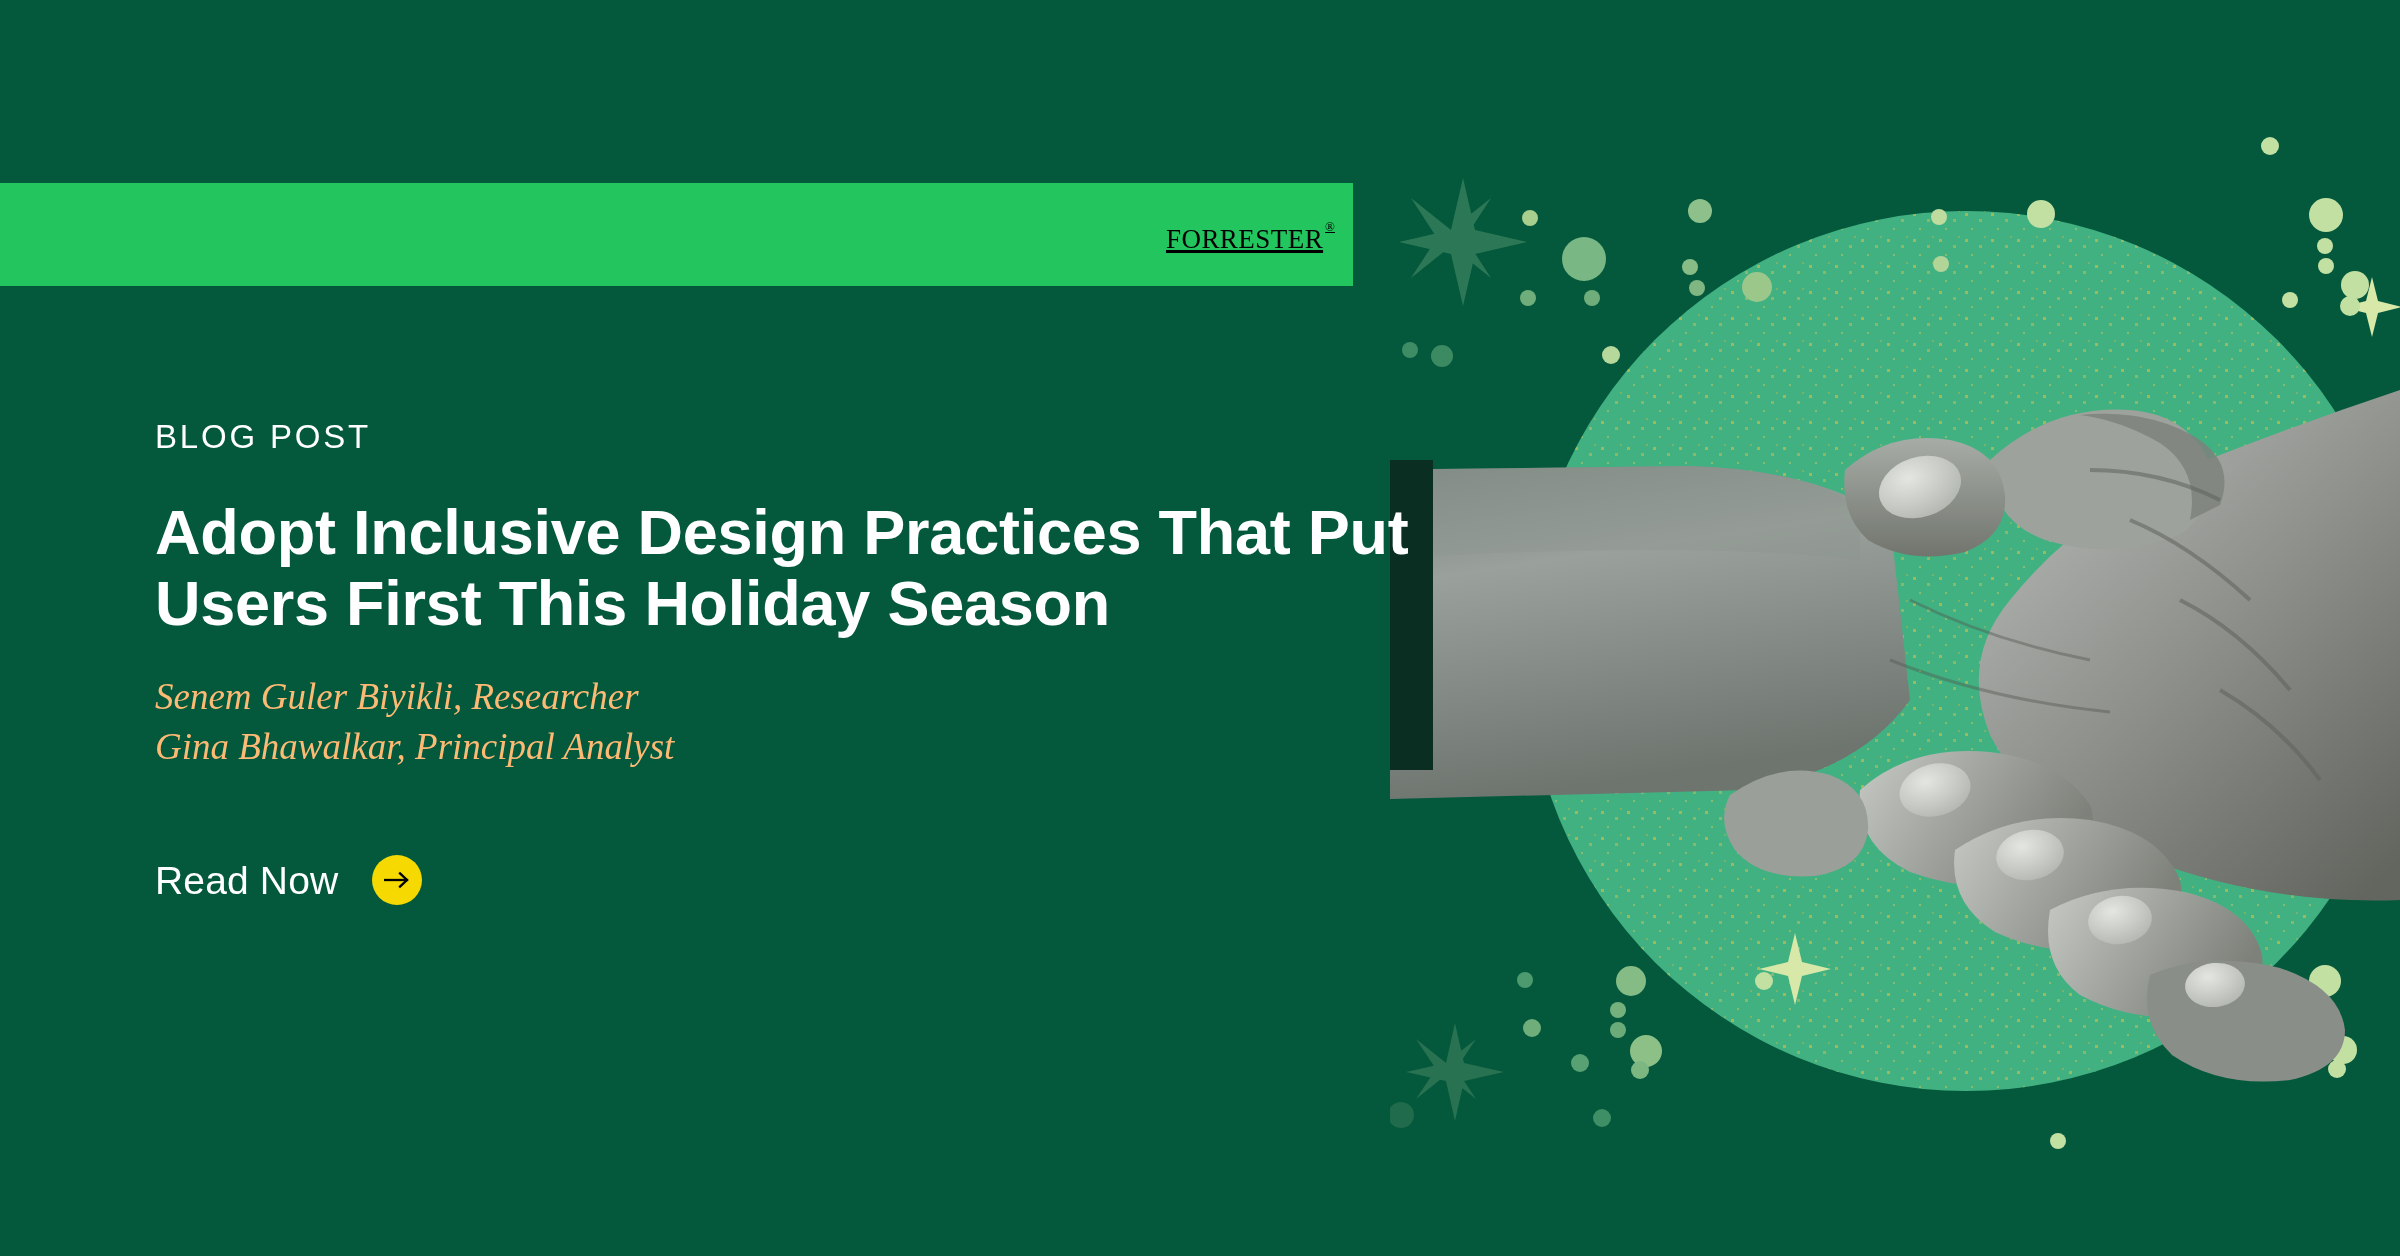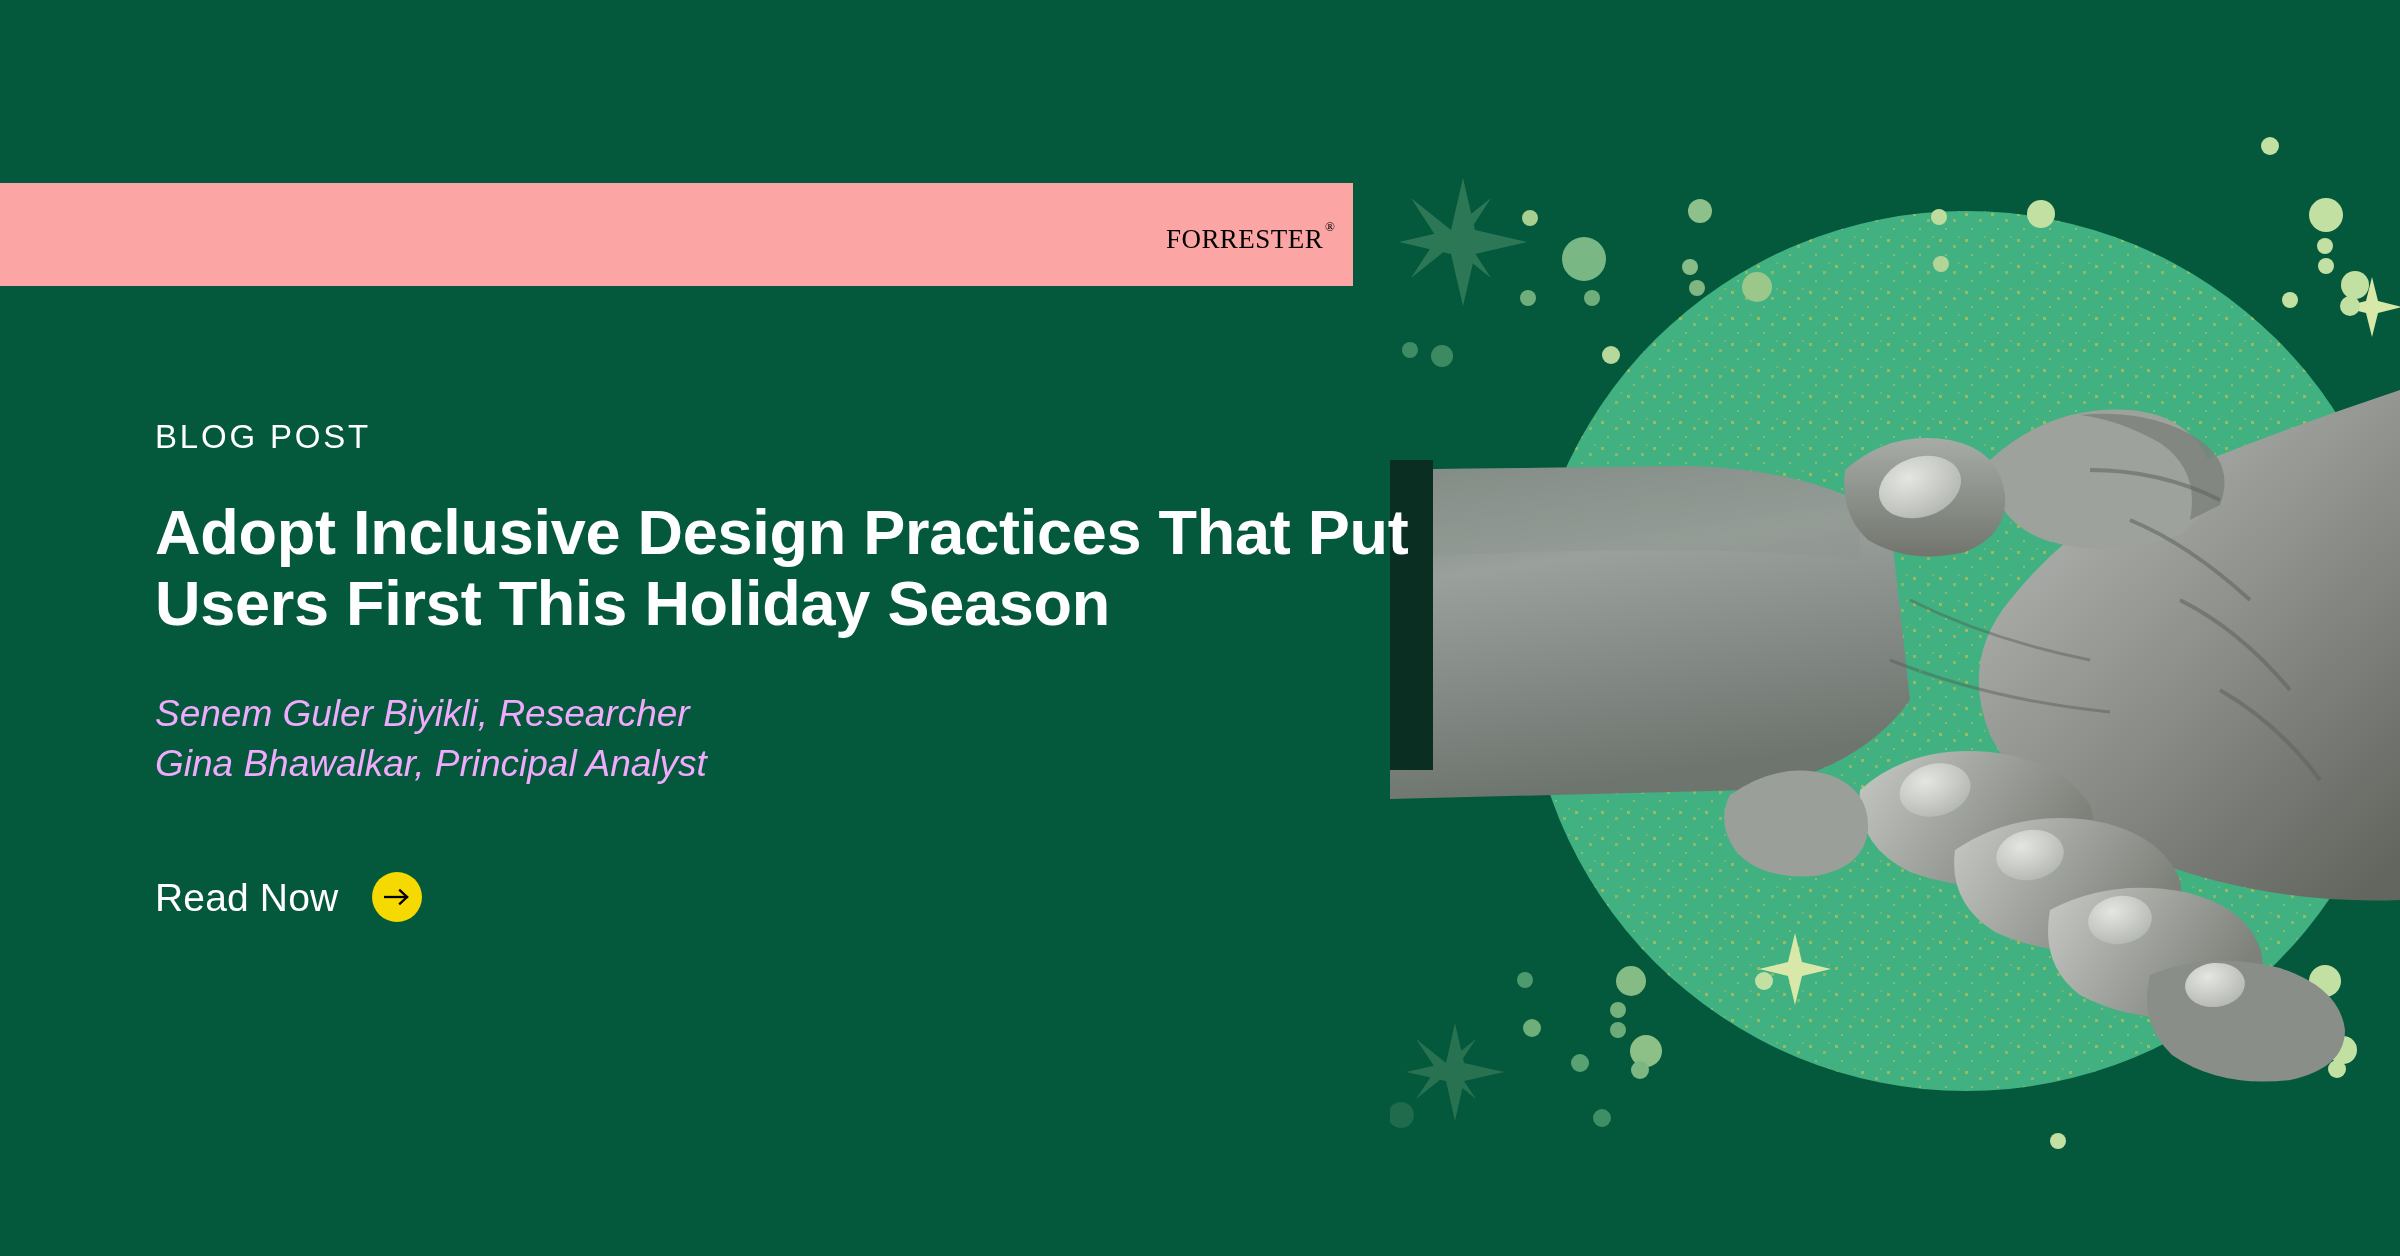--- a/index.html
+++ b/index.html
@@ -26,24 +26,25 @@
     overflow:hidden;
     pointer-events:none;
   }
   #art svg { display:block; width:1010px; height:1256px; }
 
   
   #logo-bar {
     position:absolute;
     left:0; top:183px;
     width:1353px; height:103px;
-    background:#fca5a5;
+    background:#22c55e;
     display:flex;
     align-items:center;
     justify-content:flex-end;
+    text-decoration:underline;
   }
   #logo-wrap {
     display:flex;
     align-items:flex-start;
     padding-right:18px;
   }
   #logo-text {
     font-family:"Liberation Serif", serif;
     font-weight:400;
     font-size:38px;
@@ -82,26 +83,26 @@
     margin-top:44px;
     font-family:"Liberation Sans", sans-serif;
     font-size:63px;
     font-weight:700;
     line-height:1.12;
     color:#FFFFFF;
     letter-spacing:-0.004em;
     max-width:1310px;
   }
   #authors {
-    margin-top:51px;
-    font-family:Liberation Sans, sans-serif;
+    margin-top:34px;
+    font-family:Liberation Serif, serif;
     font-style:italic;
     font-size:37px;
     line-height:1.34;
-    color:#f0abfc;
+    color:#fdba74;
   }
   #cta {
     margin-top:84px;
     display:flex;
     align-items:center;
     gap:34px;
     width:max-content;
     cursor:pointer;
   }
   #cta-label {

